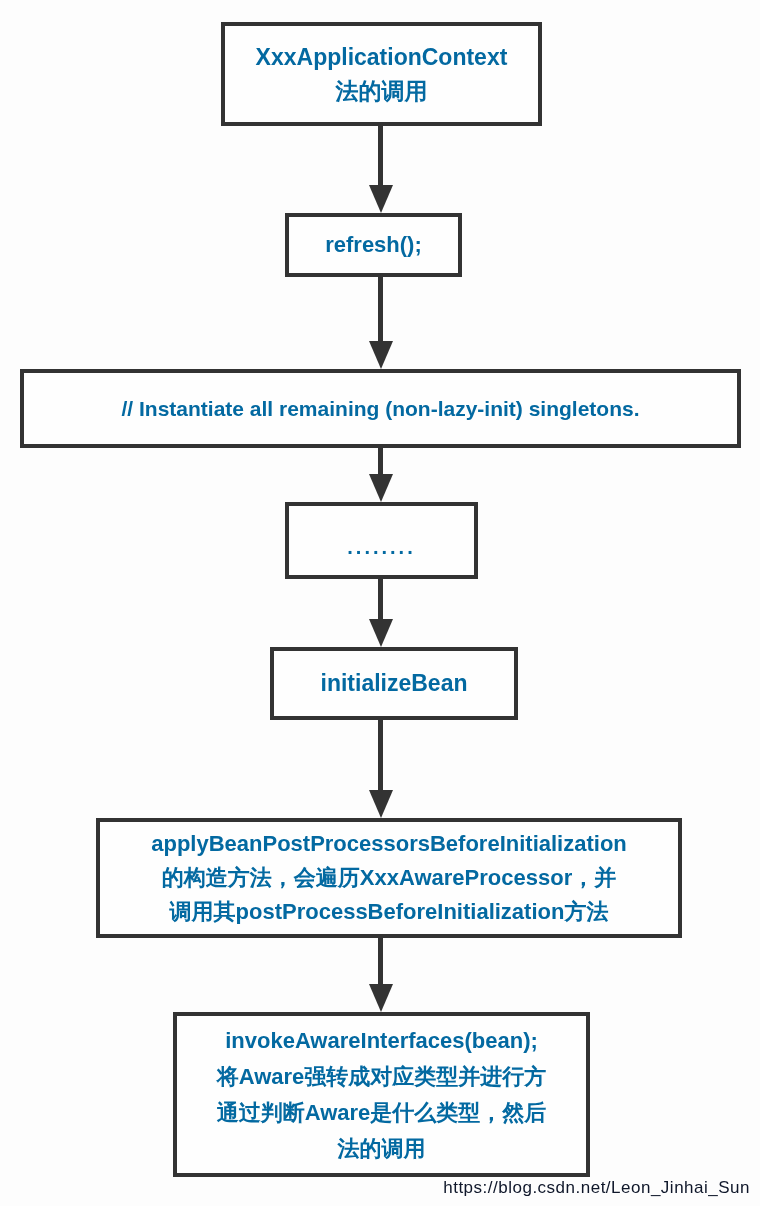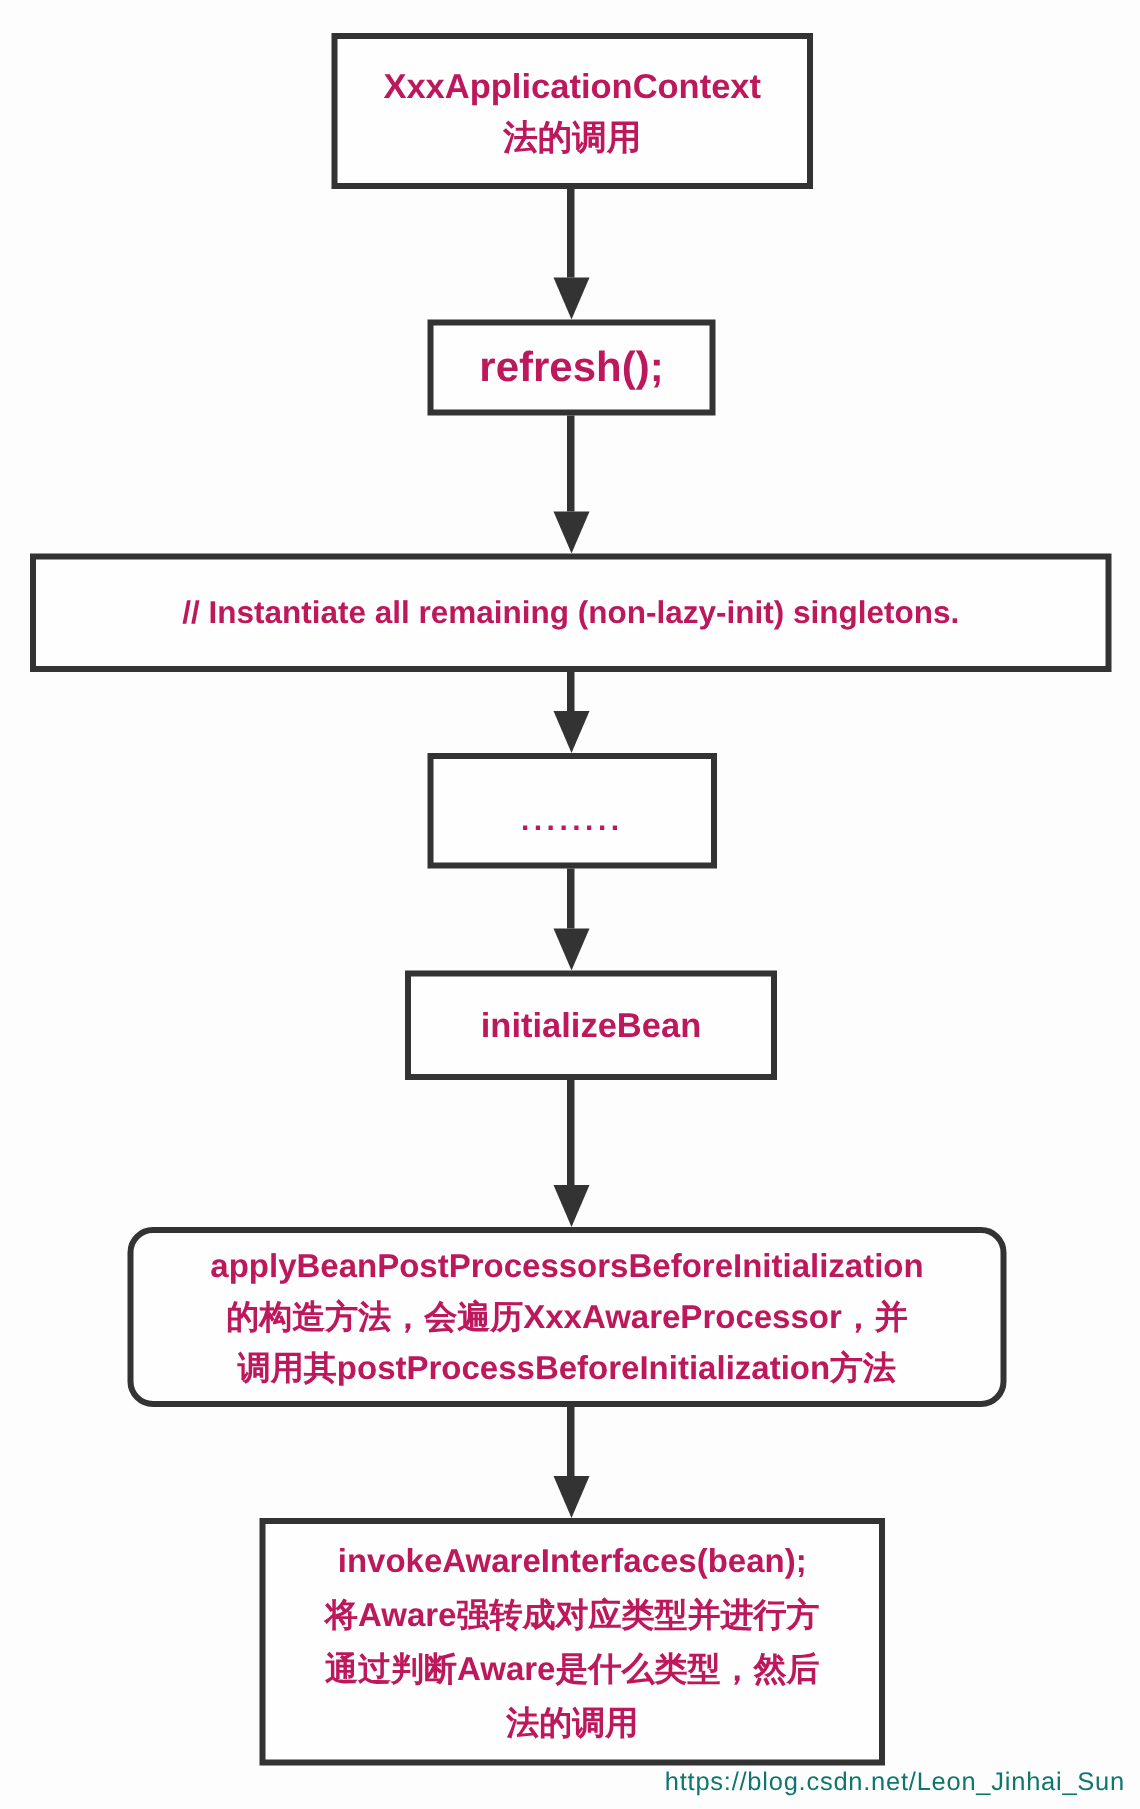--- a/index.html
+++ b/index.html
@@ -18,31 +18,31 @@
     position: absolute;
     box-sizing: border-box;
     border: 4px solid #333333;
     background: #fefefe;
     display: flex;
     flex-direction: column;
     align-items: center;
     justify-content: center;
     text-align: center;
     font-weight: 600;
-    color: #be185d;
+    color: #0369a1;
   }
   .node .line { white-space: nowrap; }
 
   
   .n1 { left: 221px; top: 22px;   width: 321px; height: 104px; font-size: 23px; line-height: 34px; }
-  .n2 { left: 285px; top: 213px;  width: 192px; height: 64px;  font-size: 28px; }
+  .n2 { left: 285px; top: 213px;  width: 177px; height: 64px;  font-size: 22px; }
   .n3 { left: 20px;  top: 369px;  width: 721px; height: 79px;  font-size: 21px; line-height: 30px; }
   .n4 { left: 285px; top: 502px;  width: 193px; height: 77px;  font-size: 20px; letter-spacing: 3px; padding-top: 14px; }
   .n5 { left: 270px; top: 647px;  width: 248px; height: 73px;  font-size: 23px; }
-  .n6 { left: 85px;  top: 818px;  width: 586px; height: 120px; font-size: 22px; line-height: 34px; border-radius: 17px; }
+  .n6 { left: 96px;  top: 818px;  width: 586px; height: 120px; font-size: 22px; line-height: 34px; }
   .n7 { left: 173px; top: 1012px; width: 417px; height: 165px; font-size: 22px; line-height: 36px; align-items: center; }
 
   
   .arrow {
     position: absolute;
     left: 368px;
     width: 25px;
     display: flex;
     flex-direction: column;
     align-items: center;
@@ -65,21 +65,21 @@
   .a4 { top: 579px; height: 68px; }
   .a5 { top: 720px; height: 98px; }
   .a6 { top: 938px; height: 74px; }
 
   .watermark {
     position: absolute;
     top: 1178px;
     right: 10px;
     font-size: 17px;
     font-weight: 400;
-    color: #0f766e;
+    color: #0f172a;
     letter-spacing: 0.5px;
   }
 </style>
 </head>
 <body>
 
 <div class="node n1">
   <div class="line">XxxApplicationContext</div>
   <div class="line">法的调用</div>
 </div>

